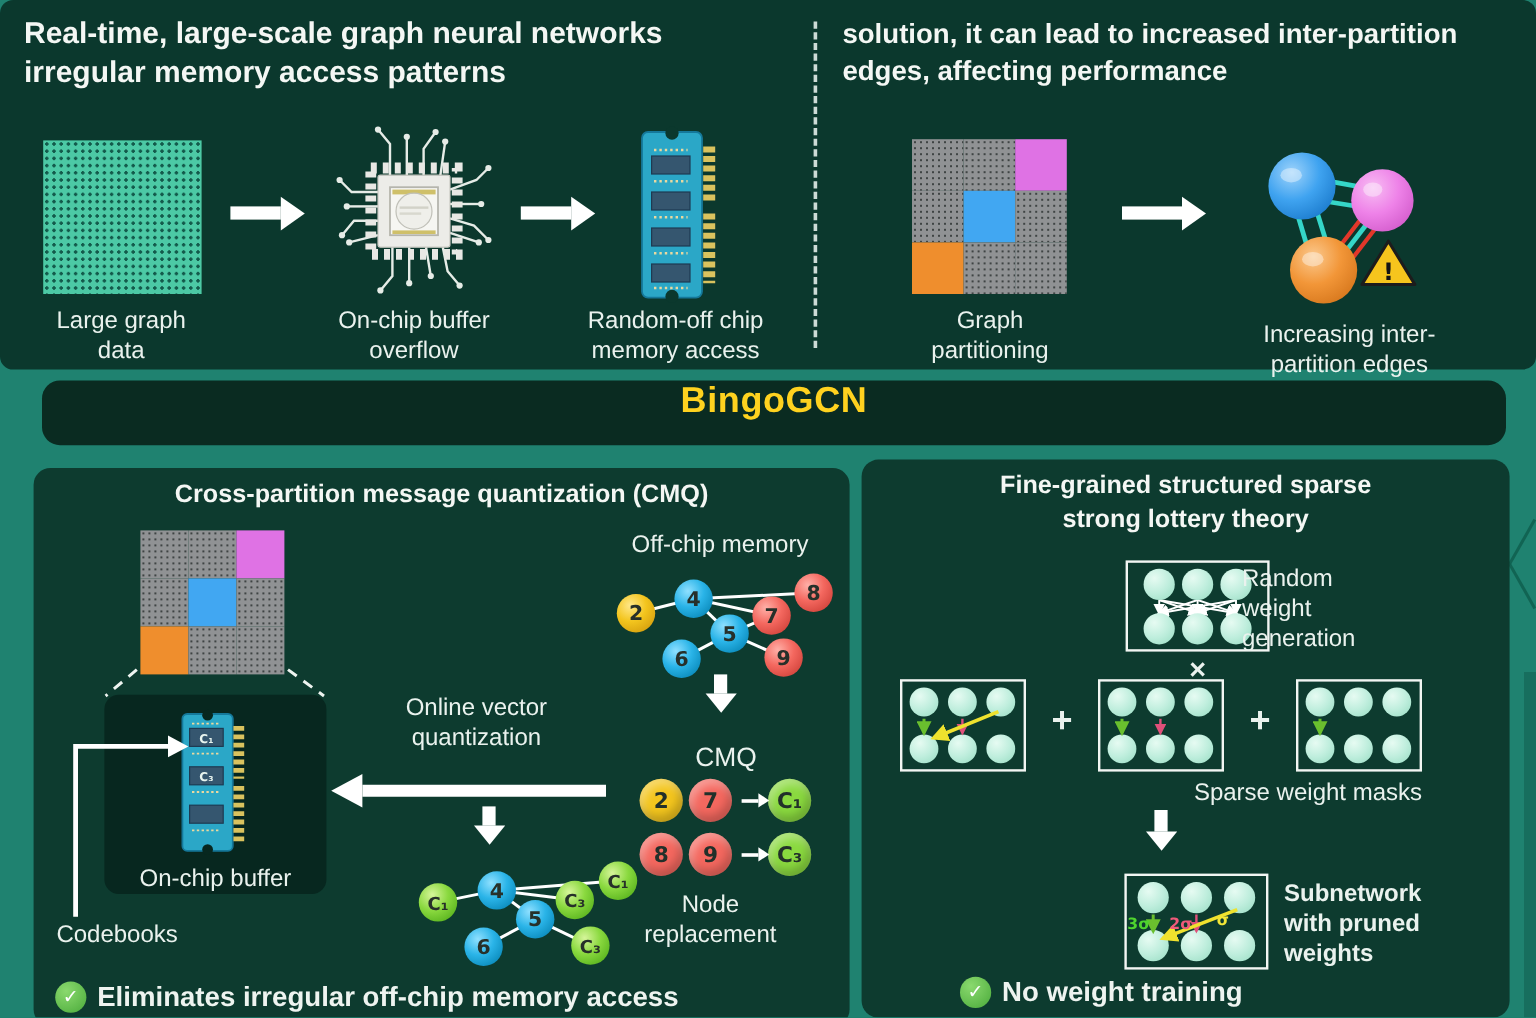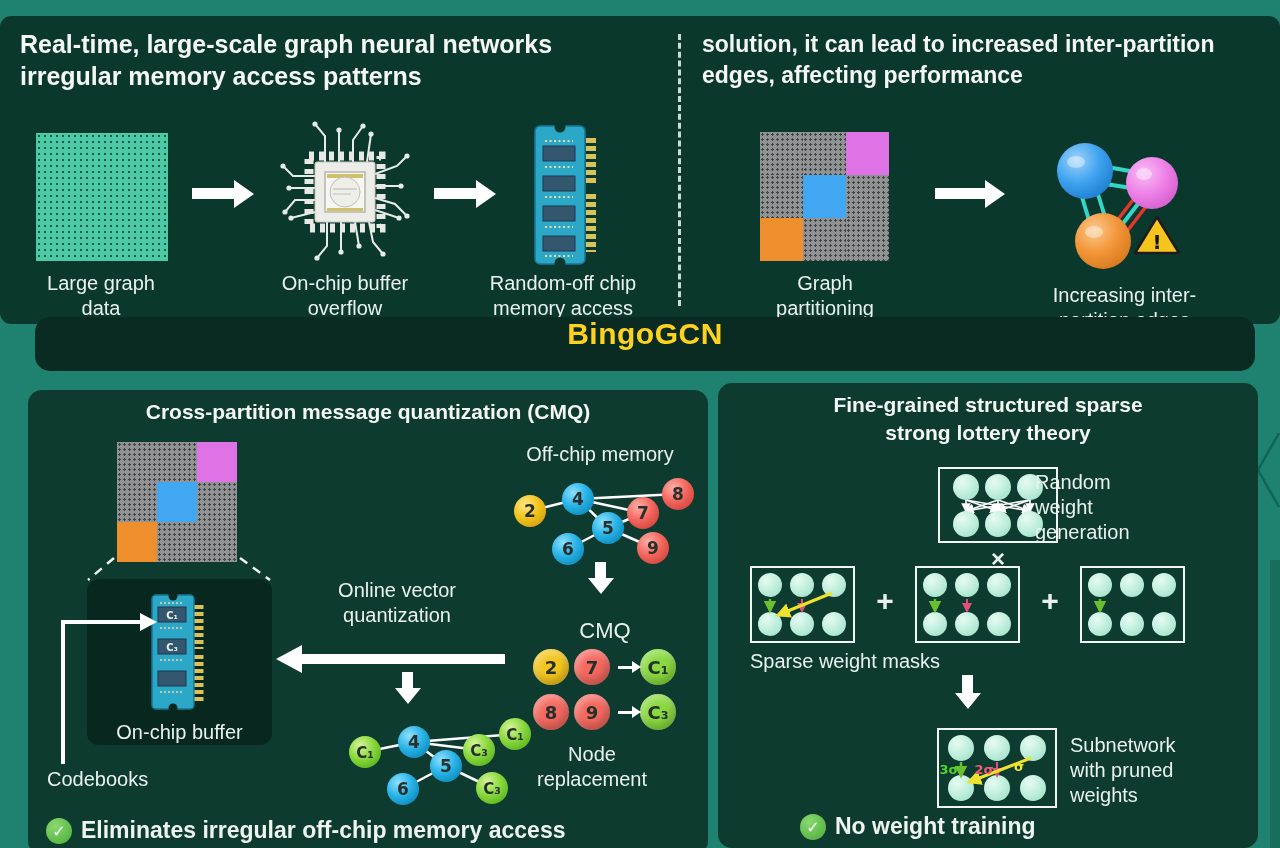--- a/index.html
+++ b/index.html
@@ -5,21 +5,21 @@
   html,body{margin:0;padding:0;background:#1f8270;font-family:"Liberation Sans","DejaVu Sans",sans-serif;}
   #stage{position:relative;width:1280px;height:848px;overflow:hidden;background:#1f8270;}
   .abs{position:absolute;}
   .heading{color:#f4f7f4;font-weight:bold;white-space:nowrap;}
   .h1{font-size:25px;line-height:32px;}
   .h2{font-size:23px;line-height:31px;}
   .cap{color:#eaf2ee;font-size:20px;line-height:25px;text-align:center;}
   .lbl{color:#eaf2ee;font-size:20px;line-height:25px;}
   .nowrap{white-space:nowrap;}
   .bold{font-weight:bold;}
-  .top-section{left:0;top:16px;width:1280px;height:308px;background:#0b382d;border-radius:11px;}
+  .top-section{left:0;top:0;width:1280px;height:308px;background:#0b382d;border-radius:11px;}
   .panel{background:#0d3b2f;border-radius:14px;overflow:hidden;}
   .banner{left:35px;top:317px;width:1220px;height:54px;background:#0a2b21;border-radius:15px;
           display:flex;align-items:flex-start;justify-content:center;}
   .banner-text{color:#ffd21f;font-size:30px;font-weight:bold;letter-spacing:.5px;}
   .divider{border-left:3px dashed rgba(240,248,244,.85);}
   .matrix{background:#4cc9a5;background-image:radial-gradient(#135a4b 1.3px,transparent 1.45px);background-size:6px 6px;}
   .pgrid{display:grid;grid-template-columns:repeat(3,1fr);grid-template-rows:repeat(3,1fr);}
   .c-gray{background-color:#909294;background-image:radial-gradient(#3f4444 1.1px,transparent 1.25px);background-size:5px 5px;}
   .c-mag{background:#df72e4;} .c-blu{background:#41a7f2;} .c-org{background:#ef8e2d;}
   .arr-r{height:11px;background:#fff;}
@@ -441,40 +441,40 @@
     <g fill="url(#gMint)">
       <circle cx="20" cy="19" r="12"></circle>
           <circle cx="52" cy="19" r="12"></circle>
           <circle cx="84" cy="19" r="12"></circle>
       <circle cx="20" cy="58" r="12"></circle>
           <circle cx="52" cy="58" r="12"></circle>
           <circle cx="84" cy="58" r="12"></circle>
     </g>
     <line x1="20" y1="33" x2="20" y2="45" stroke="#6abf2e" stroke-width="2.5" marker-end="url(#mg)"></line>
   </svg>
-  <div class="abs lbl nowrap" style="left:32px;top:266px;width:435px;text-align:left;">Sparse weight masks</div>
+  <div class="abs lbl nowrap" style="left:32px;top:266px;width:435px;text-align:right;">Sparse weight masks</div>
 
   <div class="abs arr-d" style="left:244px;top:292px;height:18px;"></div>
 
   <svg class="abs" style="left:219px;top:345px;" width="120" height="80" viewBox="0 0 120 80">
     <rect x="1" y="1" width="118" height="78" class="wbox-border"></rect>
     <g fill="url(#gMint)">
       <circle cx="24" cy="20" r="13"></circle>
           <circle cx="60" cy="20" r="13"></circle>
           <circle cx="96" cy="20" r="13"></circle>
       <circle cx="24" cy="60" r="13"></circle>
           <circle cx="60" cy="60" r="13"></circle>
           <circle cx="96" cy="60" r="13"></circle>
     </g>
     <line x1="24" y1="34" x2="24" y2="48" stroke="#6abf2e" stroke-width="2.5" marker-end="url(#mg)"></line>
     <line x1="60" y1="34" x2="60" y2="48" stroke="#e0507a" stroke-width="2" marker-end="url(#mp)"></line>
     <line x1="94" y1="30" x2="32" y2="54" stroke="#efe22e" stroke-width="3" marker-end="url(#my)"></line>
     <text x="12" y="46" text-anchor="middle" font-size="13" font-weight="bold" fill="#4fd32e">3σ</text>
     <text x="47" y="46" text-anchor="middle" font-size="13" font-weight="bold" fill="#f05a7a">2σ</text>
     <text x="82" y="43" text-anchor="middle" font-size="13" font-weight="bold" fill="#f2e637">σ</text>
   </svg>
-  <div class="abs lbl" style="left:352px;top:350px;width:125px;">Subnetwork with pruned weights</div>
+  <div class="abs lbl" style="left:352px;top:350px;width:125px;font-weight:bold;">Subnetwork with pruned weights</div>
 
   <div class="abs check" style="left:82px;top:431px;">✓</div>
   <div class="abs benefit" style="left:117px;top:430px;">No weight training</div>
 </div>
 
 </div>
 
 </body></html>

